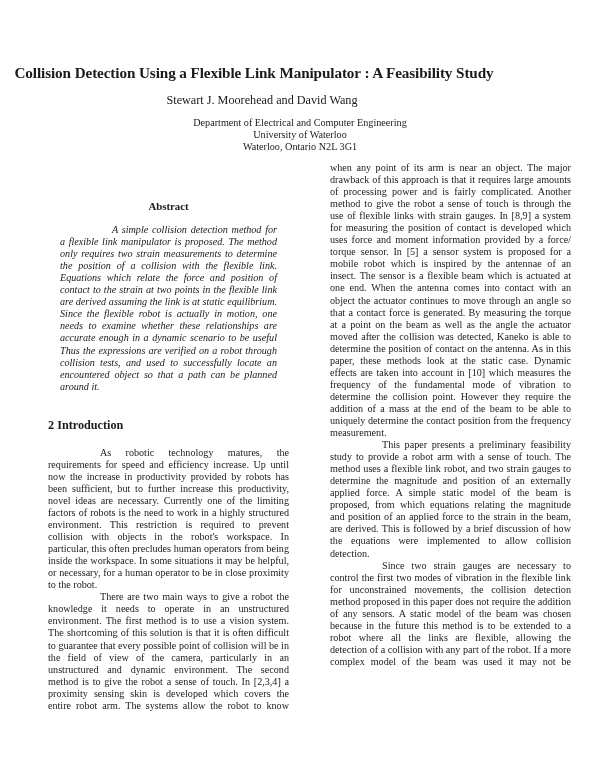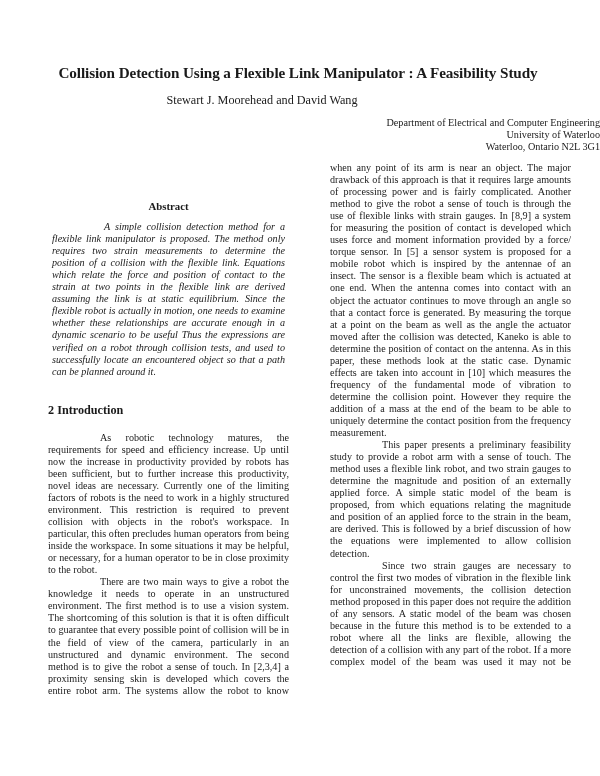--- a/index.html
+++ b/index.html
@@ -1,26 +1,26 @@
 <!DOCTYPE html>
 <html><head>
 <meta charset="utf-8">
 <style>
   html, body { margin: 0; padding: 0; background: #ffffff; }
   body { width: 600px; height: 776px; position: relative; overflow: hidden;
          font-family: "Liberation Serif", "DejaVu Serif", serif; color: #1a1a1a; }
   .title { position: absolute; top: 64px; left: 0; width: 508px; text-align: center;
-           font-weight: bold; font-size: 15.2px; letter-spacing: -0.1px; padding-left: 44px; }
+           font-weight: bold; font-size: 15.2px; letter-spacing: -0.1px; }
   .authors { position: absolute; top: 93px; left: 0; width: 524px; text-align: center; font-size: 12.2px; }
-  .affil { position: absolute; top: 117px; left: 0; width: 600px; text-align: right; font-size: 10.2px; line-height: 12.1px; }
+  .affil { position: absolute; top: 117px; left: 0; width: 600px; text-align: center; font-size: 10.2px; line-height: 12.1px; }
   .col { position: absolute; width: 241px; font-size: 10.15px; line-height: 12.05px; text-align: justify; }
   .col-left { left: 48px; top: 200px; }
   .col-right { left: 330px; top: 162px; }
   .abs-head { text-align: center; font-weight: bold; font-size: 10.8px; margin: 0 0 9px 0; }
-  .abs-body { font-style: italic; margin: 4px; }
+  .abs-body { font-style: italic; margin: 12px; }
   .sec-head { font-weight: bold; font-size: 12.2px; margin: 26px 0 16px 0; text-align: left; }
   p { margin: 0; text-indent: 52px; }
   p.first { text-indent: 52px; }
 </style>
 </head>
 <body>
 
 <div class="title">Collision Detection Using a Flexible Link Manipulator : A Feasibility Study</div>
 <div class="authors">Stewart J. Moorehead and David Wang</div>
 <div class="affil">

